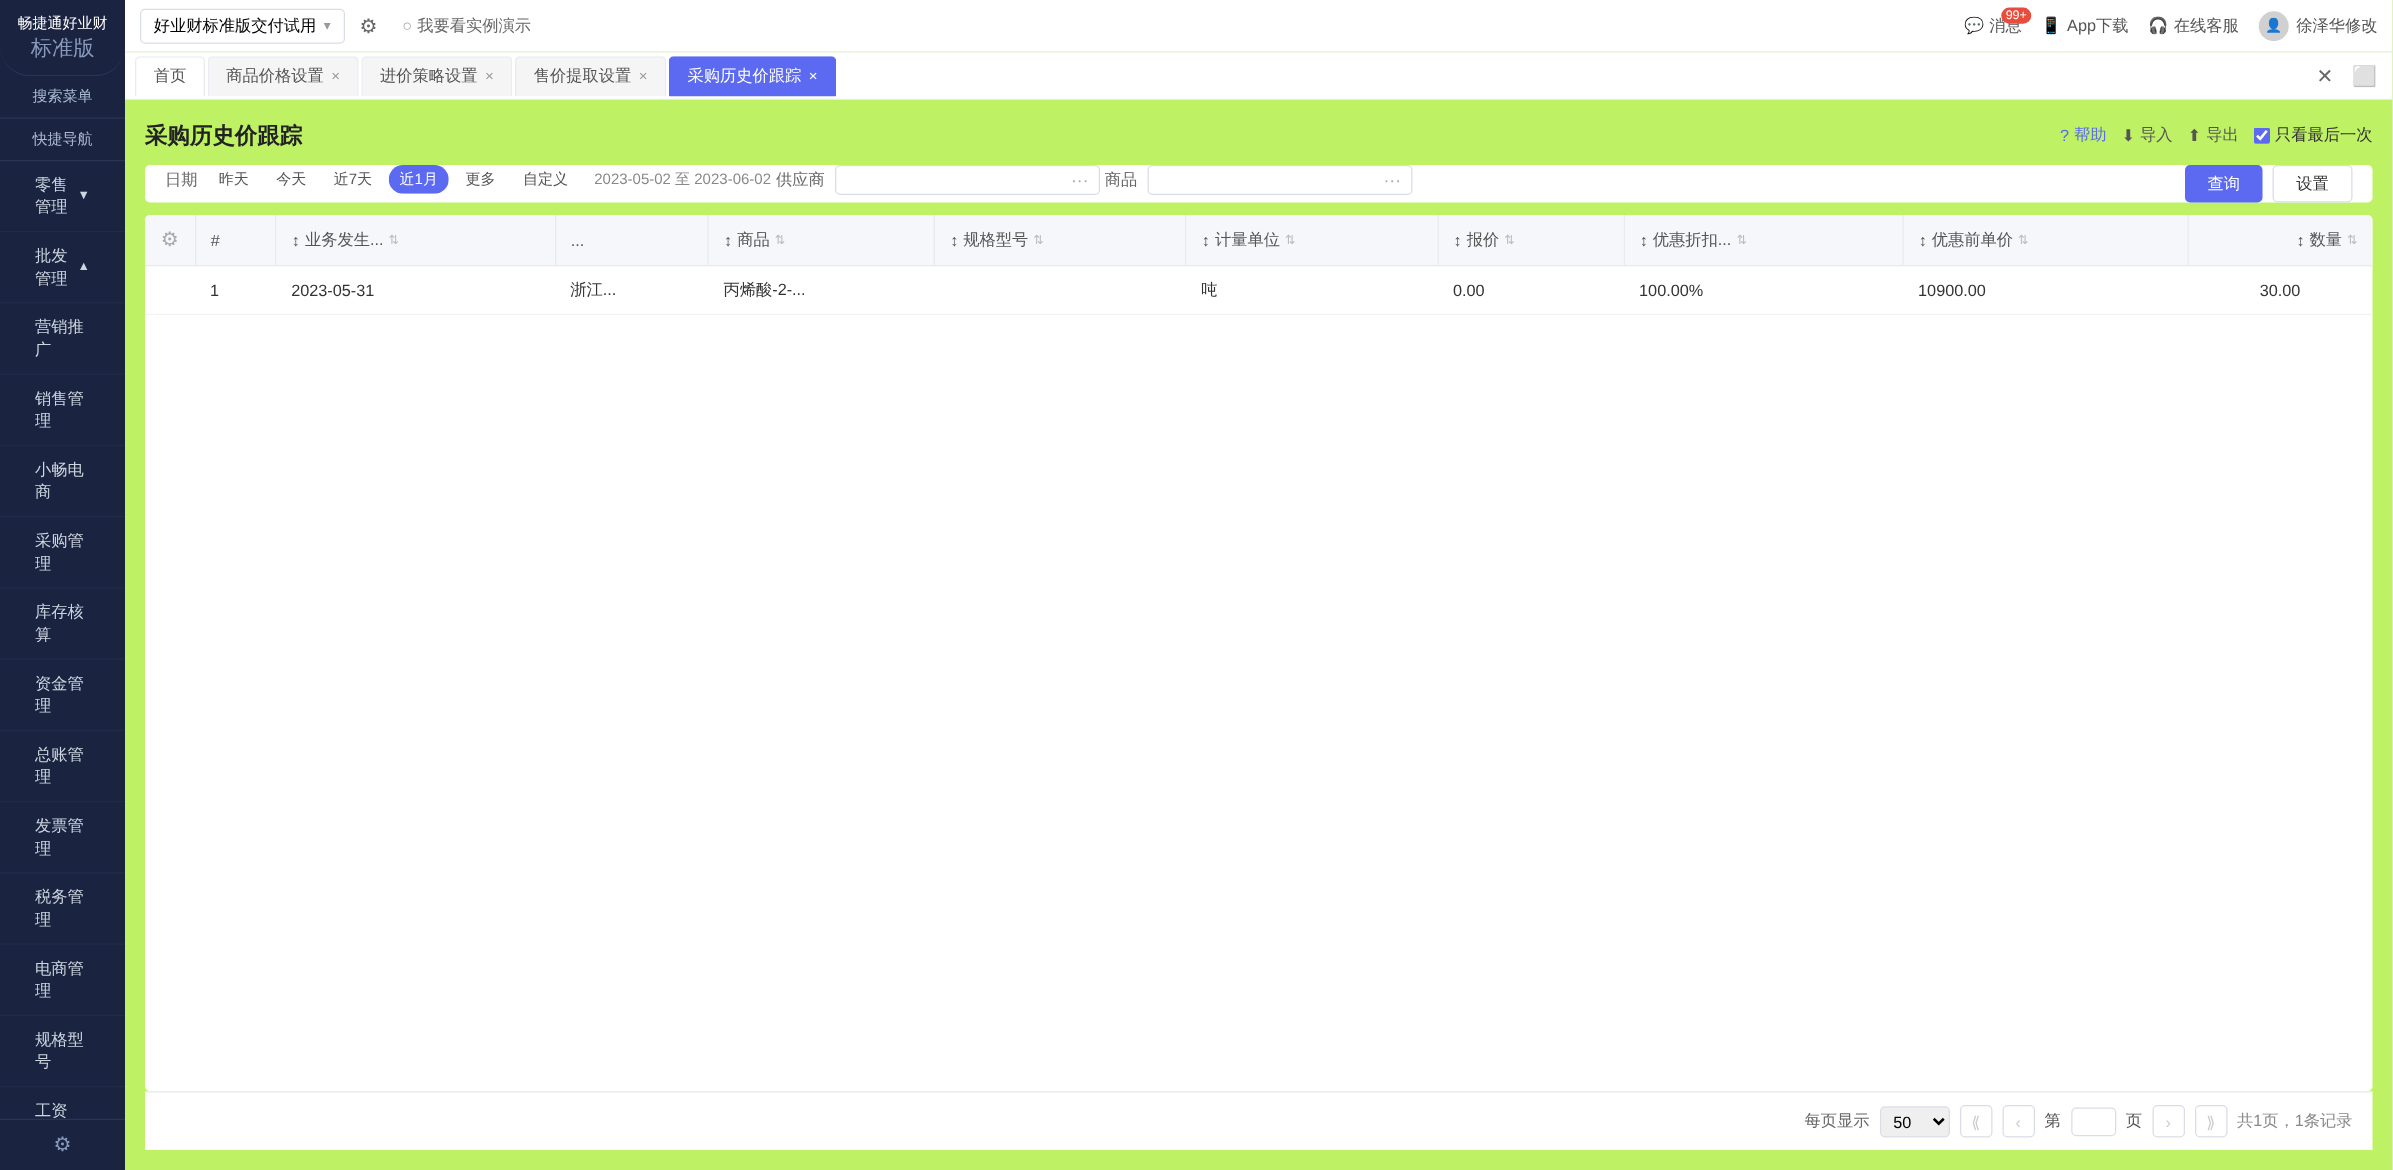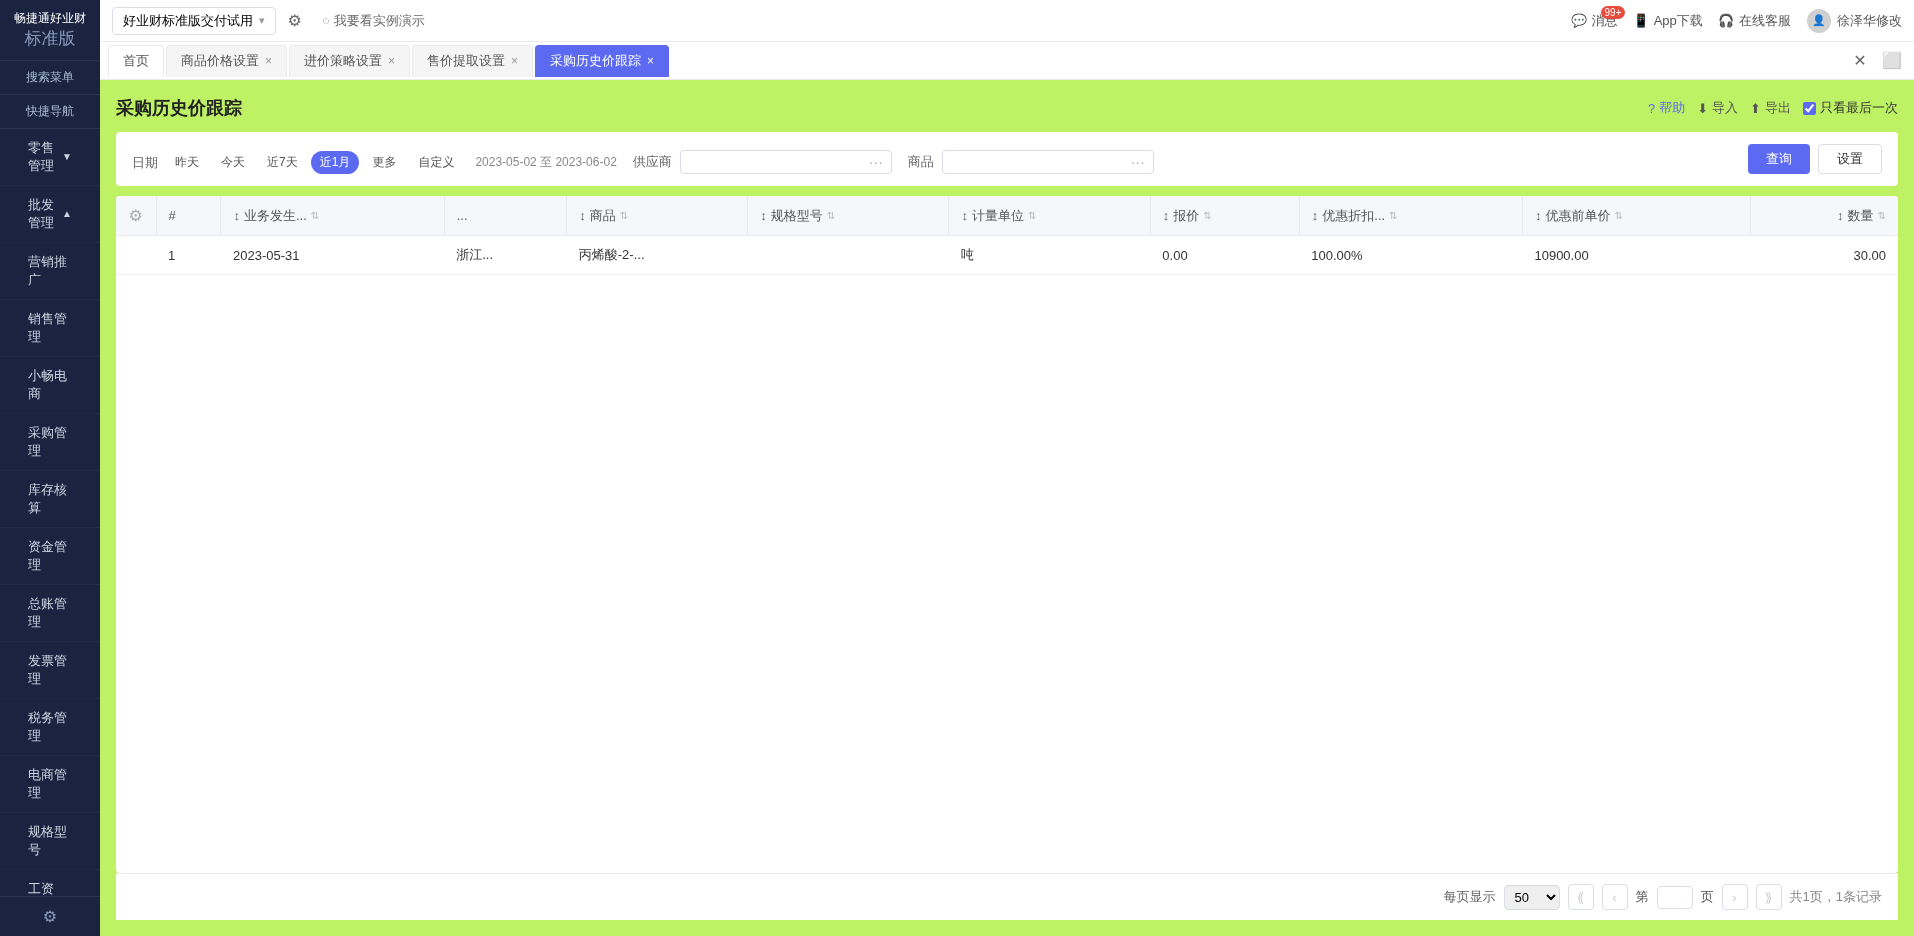--- a/index.html
+++ b/index.html
@@ -13,20 +13,21 @@
       display: flex;
       flex-direction: column;
       flex-shrink: 0;
       height: 100%;
     }
     #sidebar-logo {
       padding: 10px 8px;
       background: #1a2340;
       border-bottom: 1px solid #2a3455;
       text-align: center;
+      border-radius: 24px;
     }
     #sidebar-logo .logo-text {
       color: #fff;
       font-size: 12px;
       line-height: 1.4;
     }
     #sidebar-logo .logo-sub {
       color: #8899bb;
       font-size: 17px;
     }
@@ -213,26 +214,26 @@
       gap: 4px;
       font-size: 13px;
       color: #333;
       cursor: pointer;
     }
     .checkbox-label input { accent-color: #5b6af0; }
 
     
     .filter-bar {
       background: #fff;
-      padding: 12px 16px;
+      padding: 0 16px;
       border-radius: 4px;
       margin-bottom: 10px;
       display: flex;
-      align-items: flex-end;
-      gap: 16px;
+      align-items: flex-start;
+      gap: 4px;
       flex-wrap: wrap;
     }
     .filter-group {
       display: flex;
       align-items: center;
       gap: 8px;
     }
     .filter-label { color: #666; font-size: 13px; flex-shrink: 0; }
     .date-options { display: flex; align-items: center; gap: 4px; }
     .date-btn {
@@ -598,21 +599,21 @@
       <td class="col-settings"></td>
       <td>1</td>
       <td>2023-05-31</td>
       <td>浙江...</td>
       <td>丙烯酸-2-...</td>
       <td></td>
       <td>吨</td>
       <td>0.00</td>
       <td>100.00%</td>
       <td>10900.00</td>
-      <td style="text-align:right">30.00</td>
+      <td style="text-align:center">30.00</td>
     </tr>
           </tbody>
       </table>
     </div>
 
     <div class="pagination">
       <span class="page-size-label">每页显示</span>
       <select class="page-size-select" id="per-page-select"><option value="20">20</option><option value="50" selected="">50</option><option value="100">100</option><option value="200">200</option></select>
       <div class="pager-btn disabled">⟪</div>
       <div class="pager-btn disabled">‹</div>

